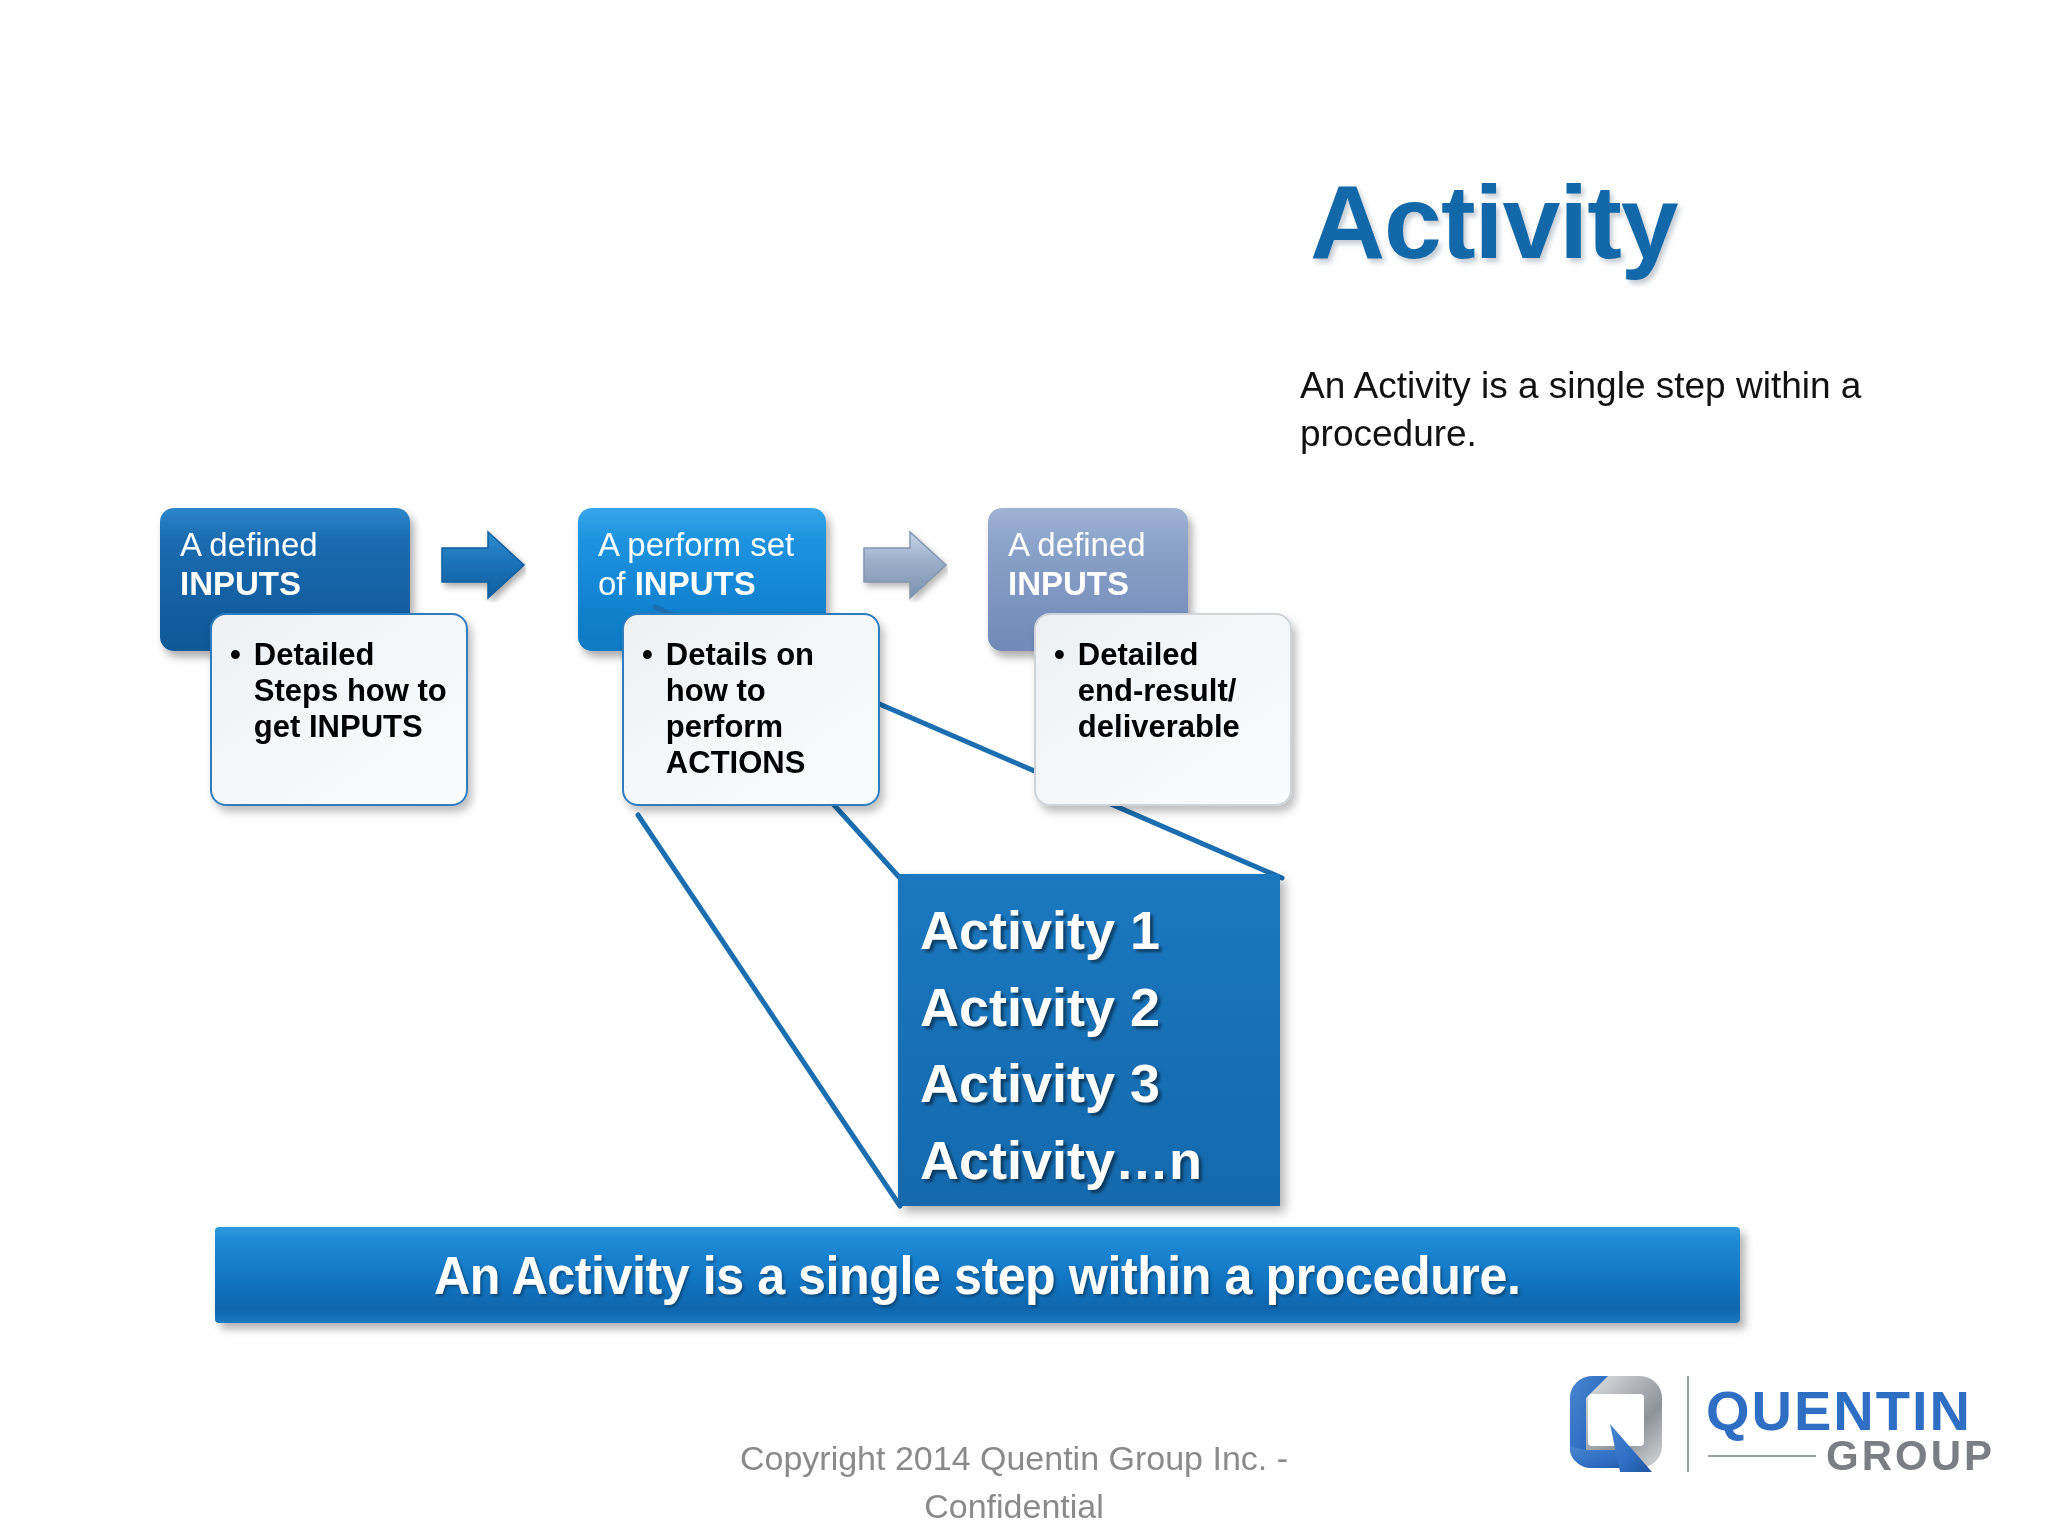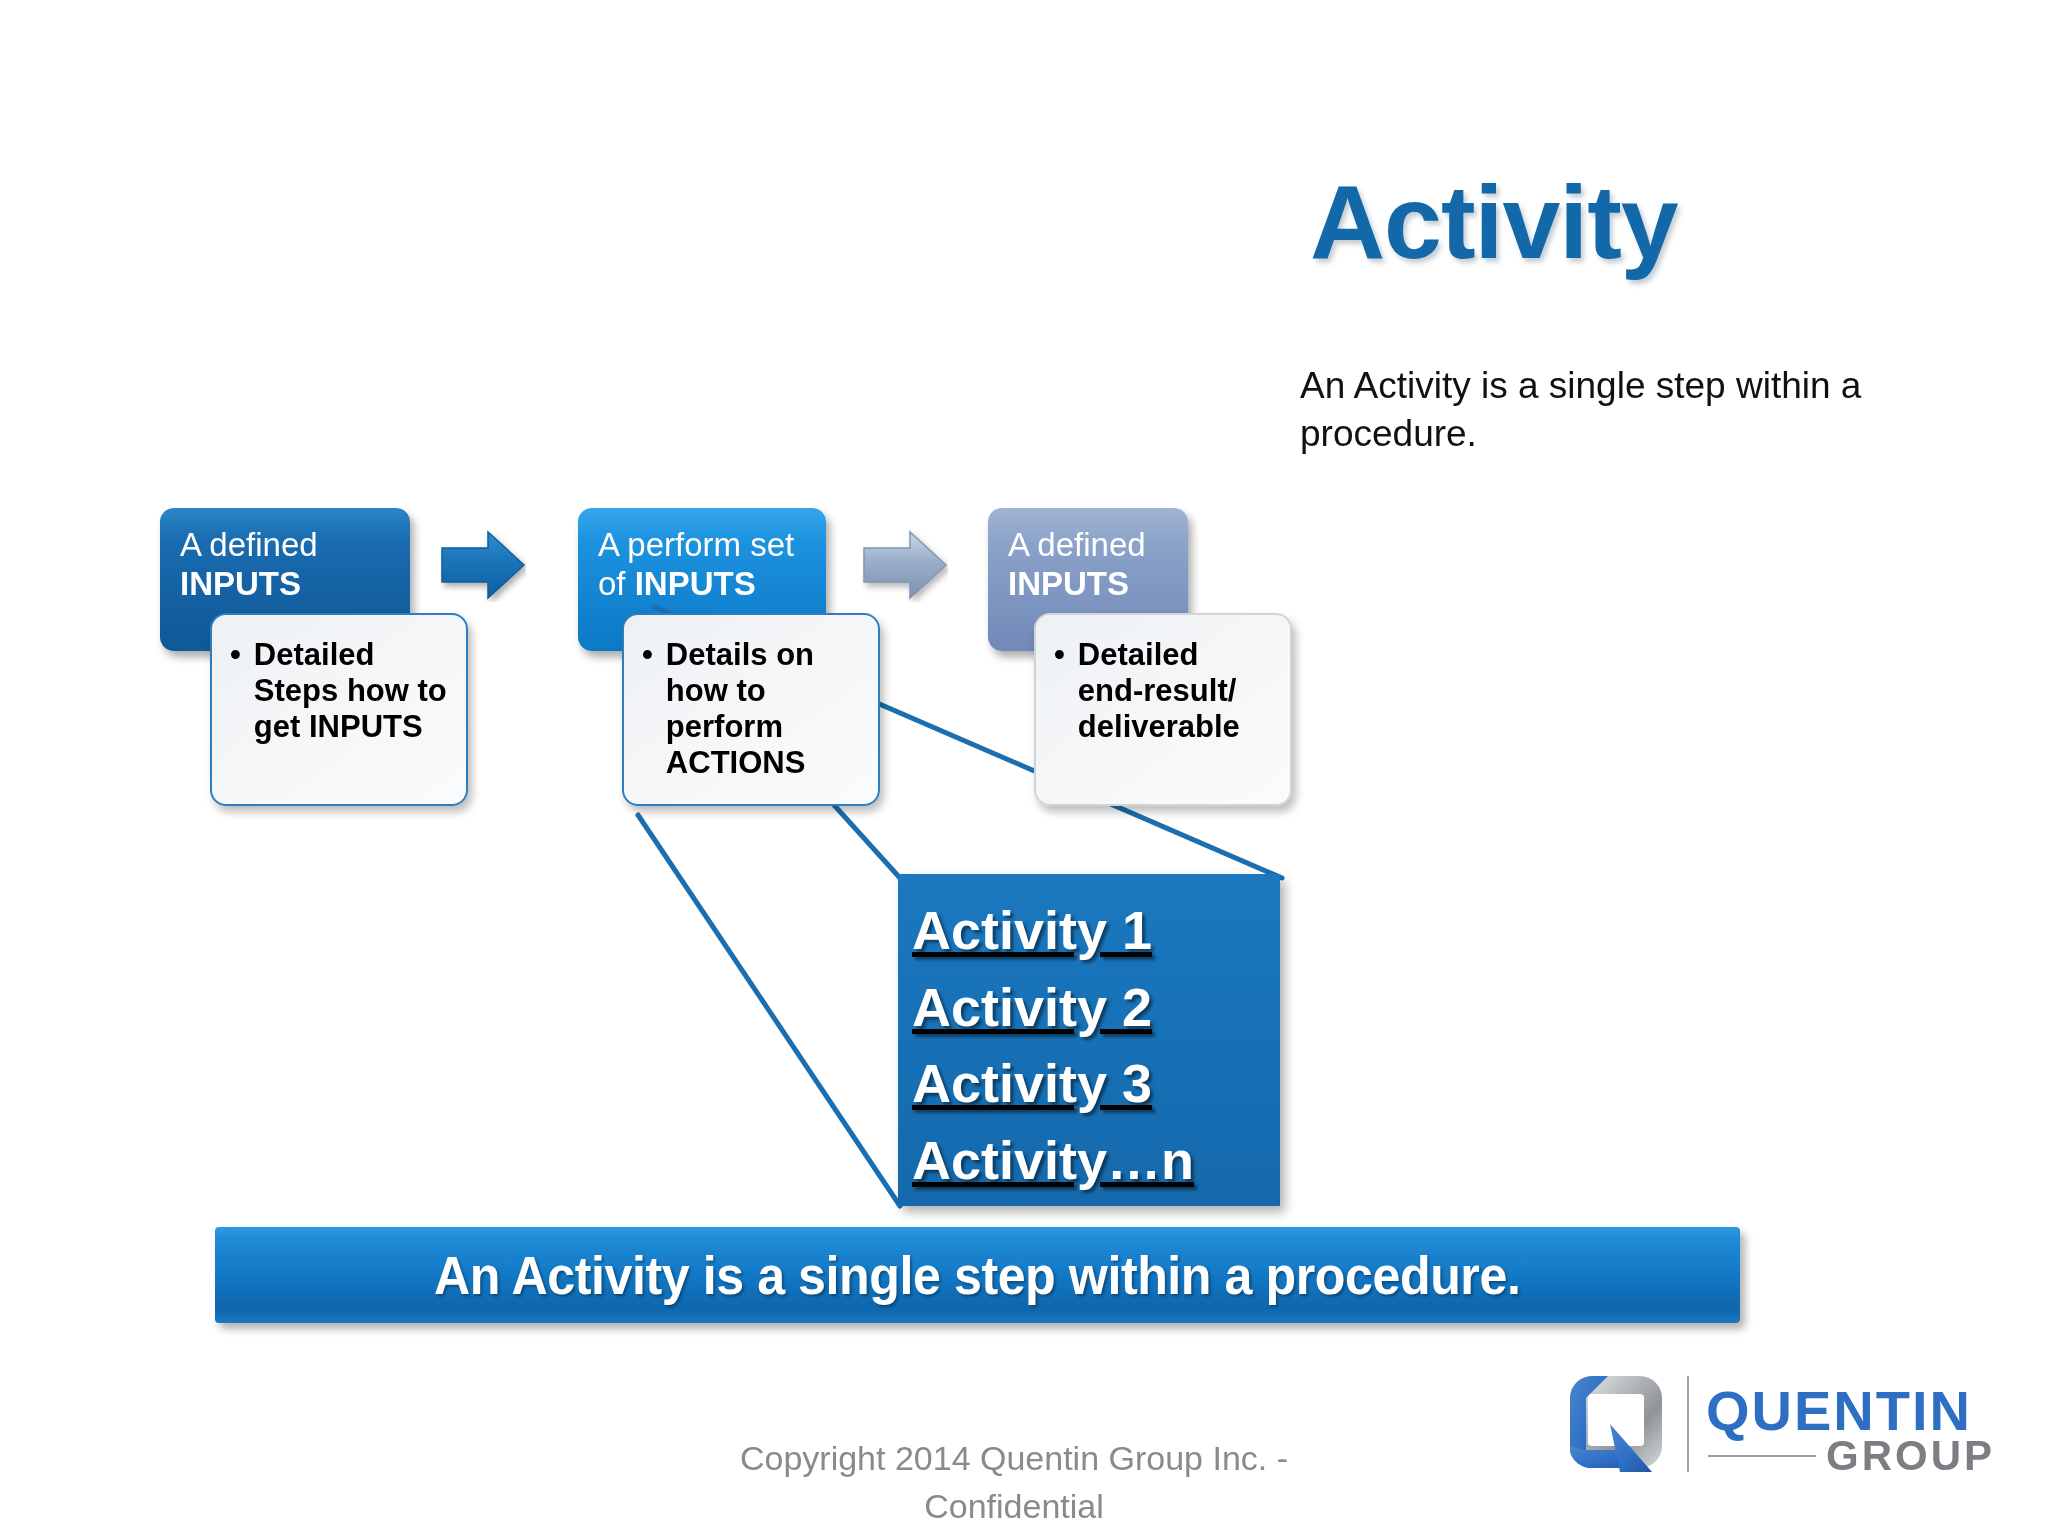--- a/index.html
+++ b/index.html
@@ -145,23 +145,22 @@
 
   
   #activity-box {
     position: absolute;
     left: 898px;
     top: 874px;
     width: 382px;
     height: 332px;
     background: linear-gradient(180deg, #1b78bf 0%, #1772b8 40%, #1569ac 100%);
     box-shadow: 5px 6px 10px rgba(0,0,0,0.30);
-    padding: 18px 0 0 14px;
+    padding: 18px 0 0 22px;
     box-sizing: border-box;
-    text-decoration: underline;
   }
   #activity-box .act-line {
     color: #ffffff;
     font-size: 54px;
     font-weight: bold;
     line-height: 1.42;
     text-shadow: 3px 3px 3px rgba(0,0,0,0.45);
     white-space: nowrap;
   }
 

